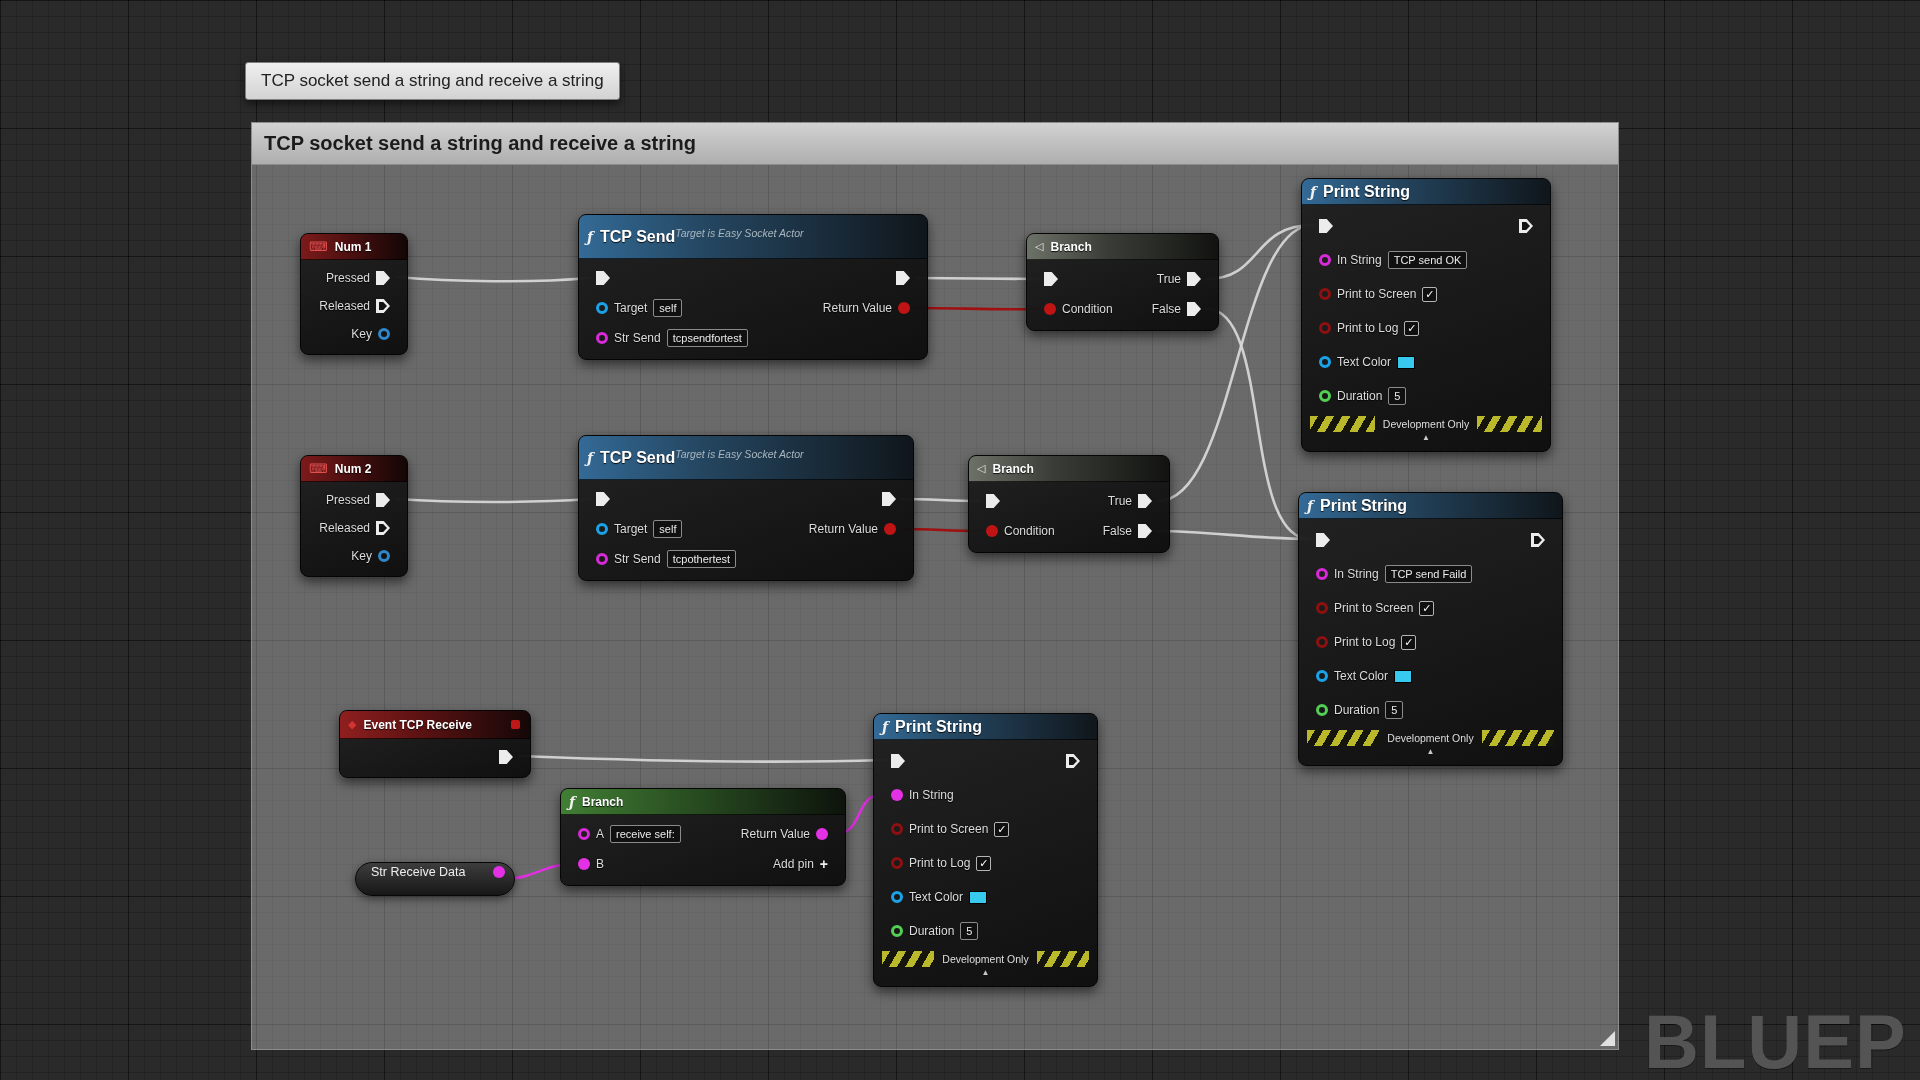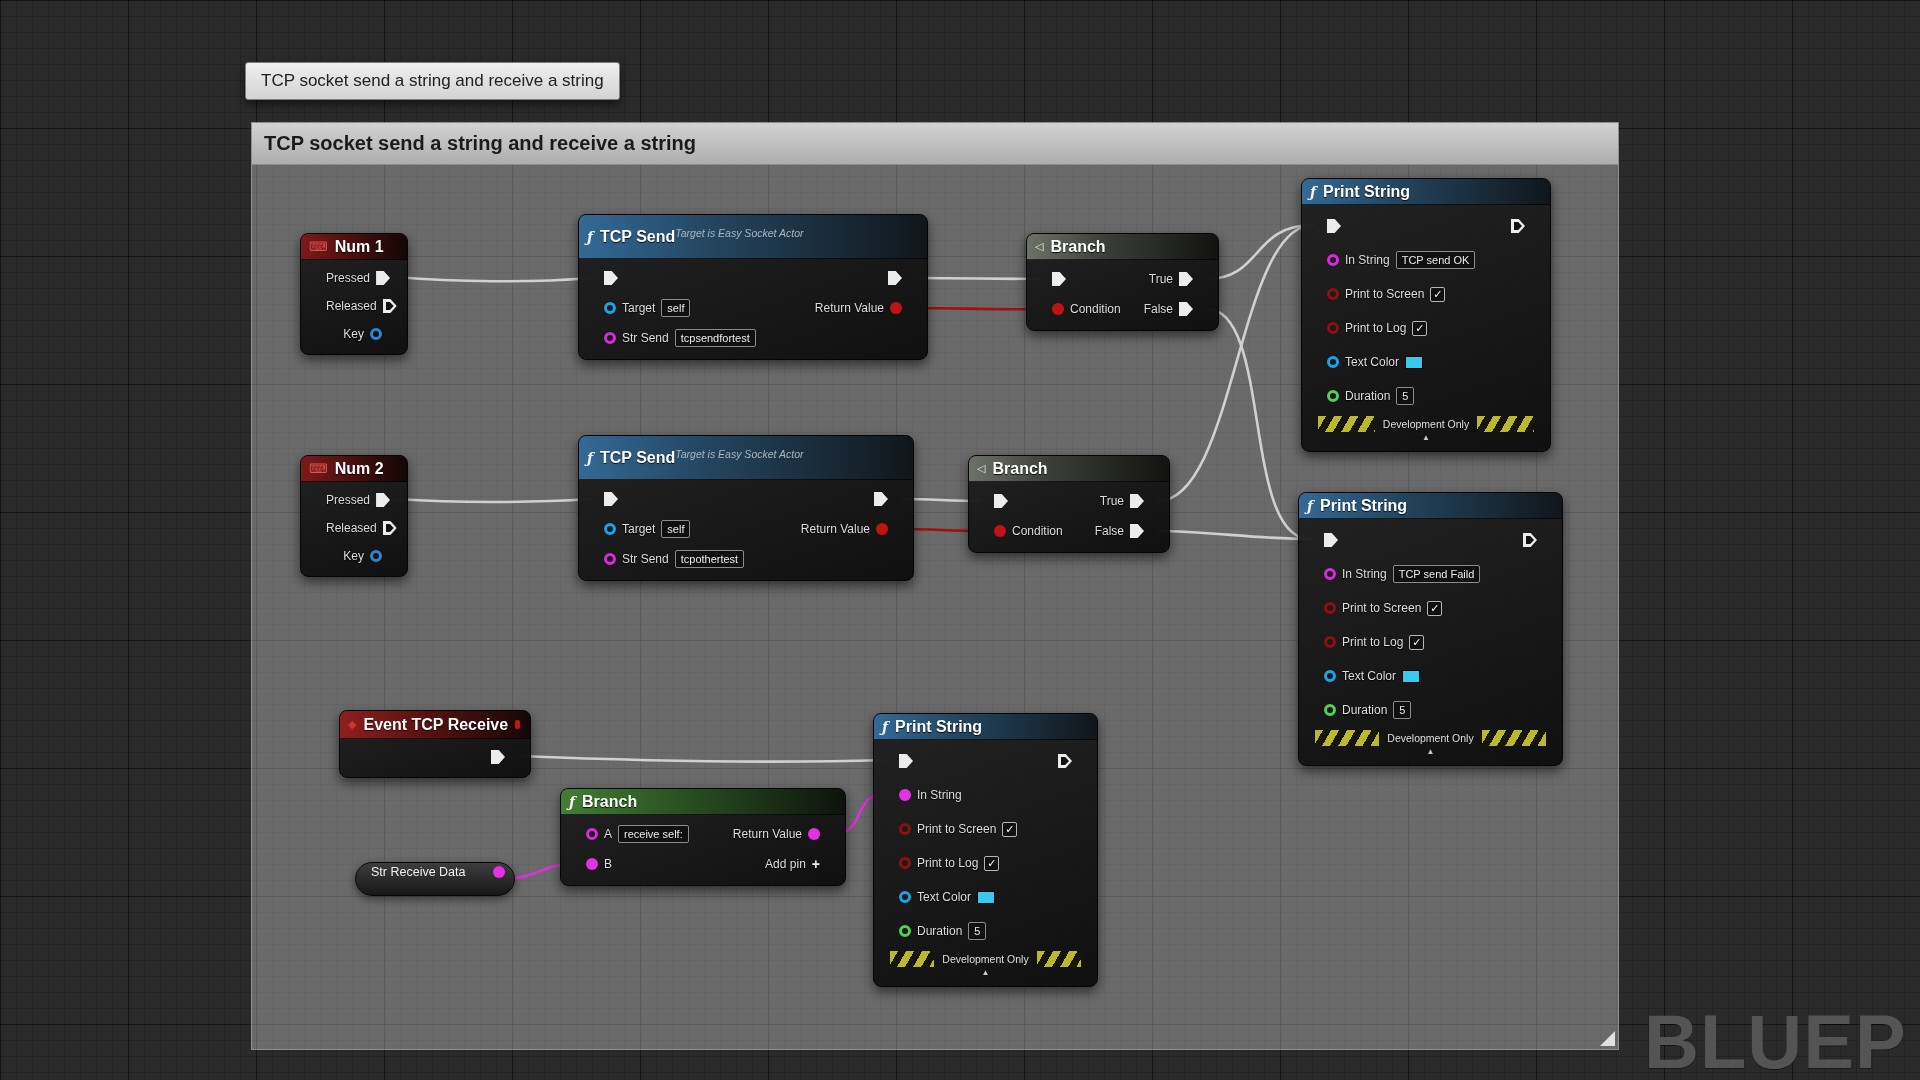--- a/index.html
+++ b/index.html
@@ -60,37 +60,37 @@
     border:1px solid #050505; box-shadow:0 5px 12px rgba(0,0,0,0.55);
     color:#dcdcdc;
   }
   .hdr {
     display:flex; align-items:center; gap:7px; min-height:26px;
     padding:3px 10px 3px 8px; border-radius:7px 7px 0 0;
     border-bottom:1px solid rgba(0,0,0,0.65);
   }
   .hdr.tall { min-height:44px; padding:5px 10px 5px 8px; }
   .hdr .t { font-weight:bold; font-size:16px; color:#fff; text-shadow:0 1px 1px rgba(0,0,0,0.85); white-space:nowrap; }
-  .hdr .t.sm { font-size:16px; }
+  .hdr .t.sm { font-size:12px; }
   .hdr .sub { font-style:italic; font-size:10.5px; color:#a9b6be; margin-top:-1px; white-space:nowrap; }
   .hgrp { display:flex; }
 
   .hdr-fn     { background:linear-gradient(to right, #336a96 0%, #24455f 38%, #10161b 100%); }
   .hdr-event  { background:linear-gradient(to right, #8f1f1f 0%, #5c1212 42%, #150707 100%); }
   .hdr-key    { background:linear-gradient(to right, #7d1a1a 0%, #4c1010 45%, #130606 100%); }
   .hdr-branch { background:linear-gradient(to right, #6d7268 0%, #3a3d37 42%, #121310 100%); }
   .hdr-append { background:linear-gradient(to right, #417e34 0%, #2a5122 42%, #0d130c 100%); }
 
   .fnico { font-family:"DejaVu Serif", serif; font-style:italic; font-weight:bold; font-size:14px; color:#f0f0f0; }
   .kico  { font-size:13px; color:#e05050; line-height:1; }
   .bico  { font-size:11px; color:#eaeaea; line-height:1; }
   .evico { font-size:11px; color:#d23434; line-height:1; }
   .evflag{ width:9px; height:9px; border-radius:2px; background:#c01818; margin-left:auto; }
 
-  .body { padding:4px 16px 6px; }
+  .body { padding:4px 8px 6px; }
   .prow { display:flex; align-items:center; min-height:34px; padding:0 9px; gap:6px; font-size:12px; }
   .prow.h28 { min-height:28px; }
   .prow.h30 { min-height:30px; }
   .lft { display:flex; align-items:center; gap:6px; }
   .rgt { margin-left:auto; display:flex; align-items:center; gap:6px; }
   .plabel { white-space:nowrap; text-shadow:0 1px 1px #000; }
 
   
   .epin { position:relative; width:14px; height:14px; flex:0 0 auto; }
   .epin::before { content:""; position:absolute; inset:0; background:#ececec;

